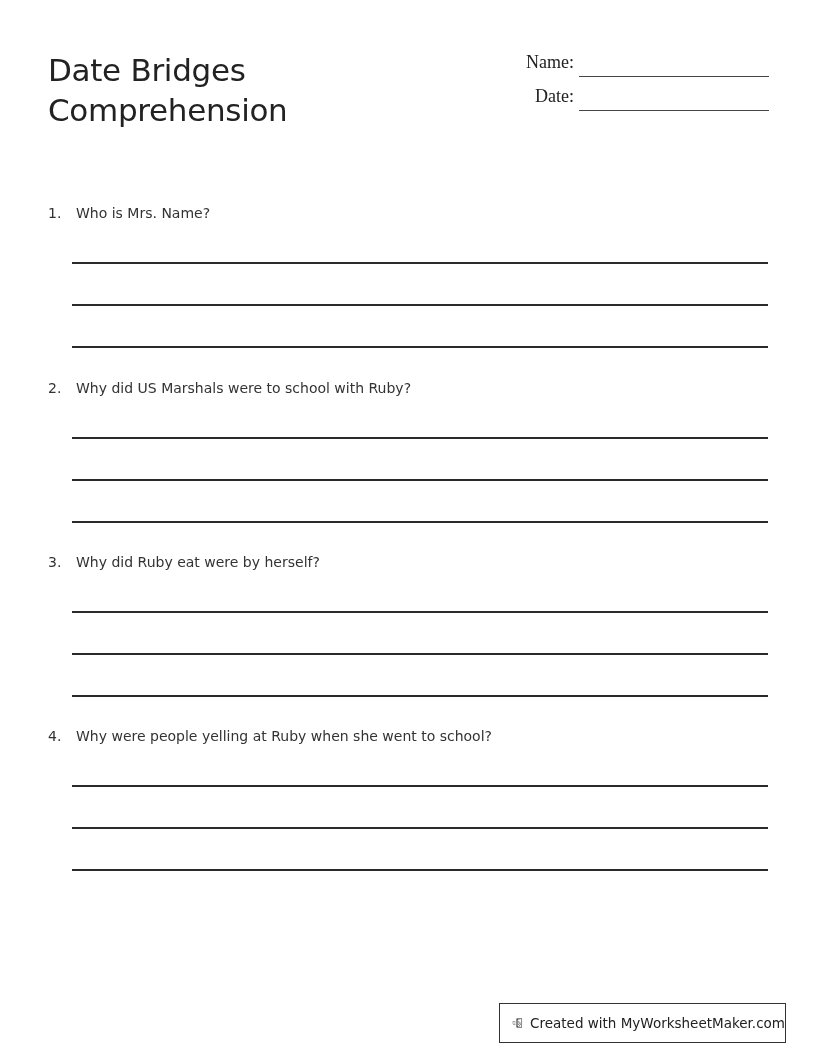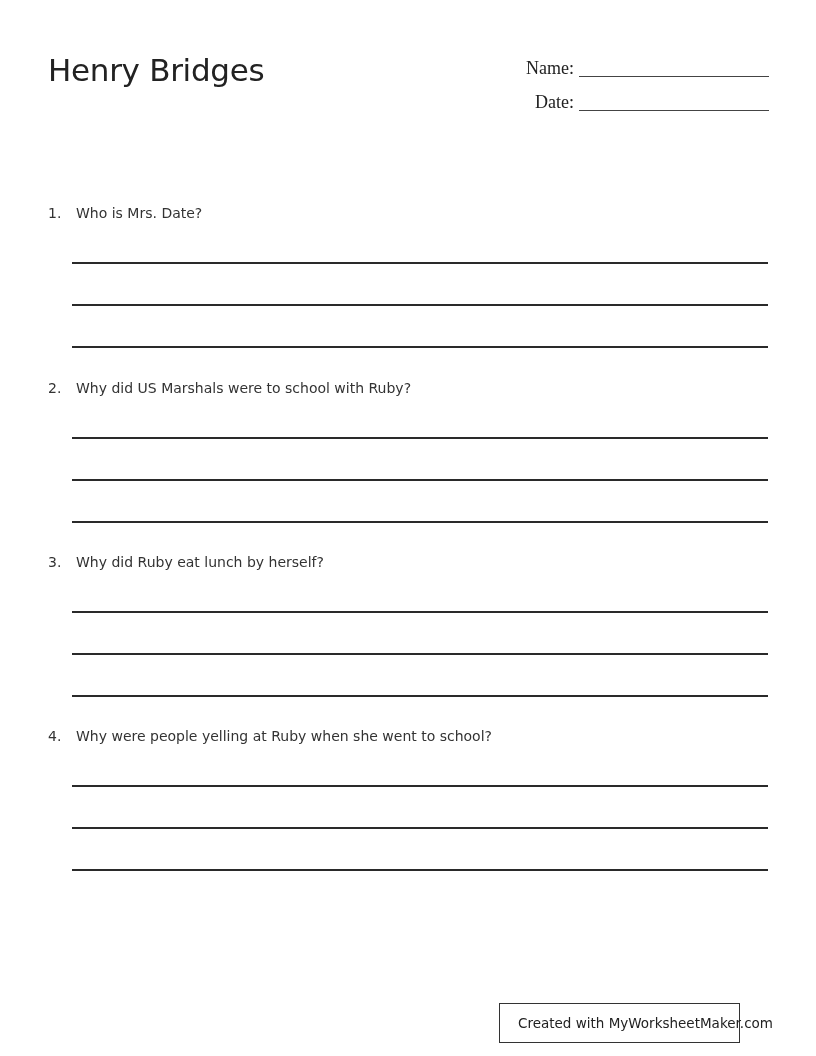--- a/index.html
+++ b/index.html
@@ -1,66 +1,67 @@
 <!DOCTYPE html>
 <html><head>
   <meta charset="utf-8">
   <style>
     html, body { margin: 0; padding: 0; background: #ffffff; }
     body { width: 816px; height: 1056px; position: relative; overflow: hidden; color: #222; }
     .sans { font-family: "DejaVu Sans", "Liberation Sans", sans-serif; }
     .serif { font-family: "Liberation Serif", "DejaVu Serif", serif; }
     .title { position: absolute; left: 48px; top: 50px; font-size: 31px; line-height: 40px; color: #222; font-weight: normal; letter-spacing: -0.3px; }
     .field { position: absolute; left: 480px; width: 290px; height: 30px; }
-    .field .label { position: absolute; right: 196px; top: 0; font-size: 18px; color: #222; margin-top: 6px; }
+    .field .label { position: absolute; right: 196px; top: 0; font-size: 18px; color: #222; }
     .field .line { position: absolute; left: 99px; width: 190px; border-bottom: 1.5px solid #444; }
     .question { position: absolute; left: 48px; font-size: 14px; color: #333; }
     .question .num { position: absolute; left: 0; width: 20px; }
     .question .text { position: absolute; left: 28px; white-space: nowrap; }
     .answer-line { position: absolute; left: 72px; width: 696px; height: 0; border-top: 2px solid #2a2a2a; }
-    .footer { position: absolute; left: 499px; top: 1003px; width: 241px; height: 40px; border: 1.5px solid #333; box-sizing: border-box; display: flex; align-items: center; }
+    .footer { position: absolute; left: 499px; top: 1003px; width: 287px; height: 40px; border: 1.5px solid #333; box-sizing: border-box; display: flex; align-items: center; }
     .footer .logo { width: 24px; height: 22px; margin-left: 12px; margin-right: 6px; }
     .footer .ftext { font-size: 13.5px; color: #222; white-space: nowrap; }
   </style>
 </head>
 <body>
 
 <div>
   <h1 class="title sans" style="margin:0;">
-    <div>Henry Bridges</div>
+    <div>Date Bridges</div>
+    <div>Comprehension</div>
   </h1>
 
   <div class="field serif" style="top:52px;">
     <span class="label">Name:</span>
     <span class="line" style="top:24px;"></span>
   </div>
   <div class="field serif" style="top:86px;">
     <span class="label">Date:</span>
     <span class="line" style="top:24px;"></span>
   </div>
 
   <div class="question sans" style="top:205px;">
     <span class="num">1.</span>
-    <span class="text">Who is Mrs. Date?</span>
+    <span class="text">Who is Mrs. Name?</span>
   </div>
   <div class="answer-line" style="top:262px;"></div>
   <div class="answer-line" style="top:304px;"></div>
   <div class="answer-line" style="top:346px;"></div>
 
   <div class="question sans" style="top:380px;">
     <span class="num">2.</span>
     <span class="text">Why did US Marshals were to school with Ruby?</span>
   </div>
   <div class="answer-line" style="top:437px;"></div>
   <div class="answer-line" style="top:479px;"></div>
   <div class="answer-line" style="top:521px;"></div>
 
   <div class="question sans" style="top:554px;">
     <span class="num">3.</span>
-    <span class="text">Why did Ruby eat lunch by herself?</span>
+    <span class="text">Why did Ruby eat were by herself?</span>
   </div>
   <div class="answer-line" style="top:611px;"></div>
   <div class="answer-line" style="top:653px;"></div>
   <div class="answer-line" style="top:695px;"></div>
 
   <div class="question sans" style="top:728px;">
     <span class="num">4.</span>
     <span class="text">Why were people yelling at Ruby when she went to school?</span>
   </div>
   <div class="answer-line" style="top:785px;"></div>

